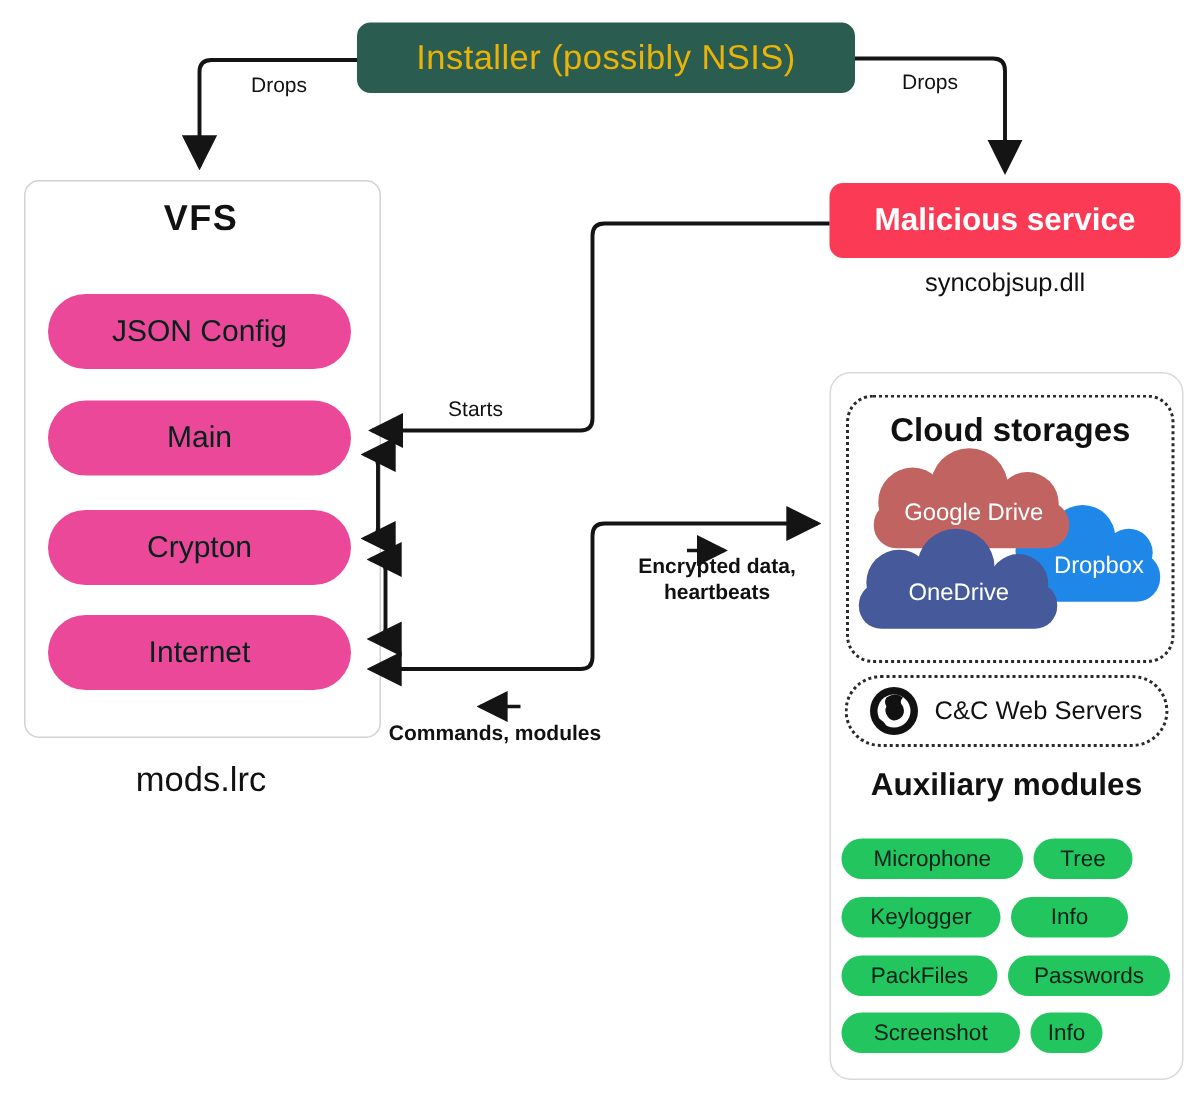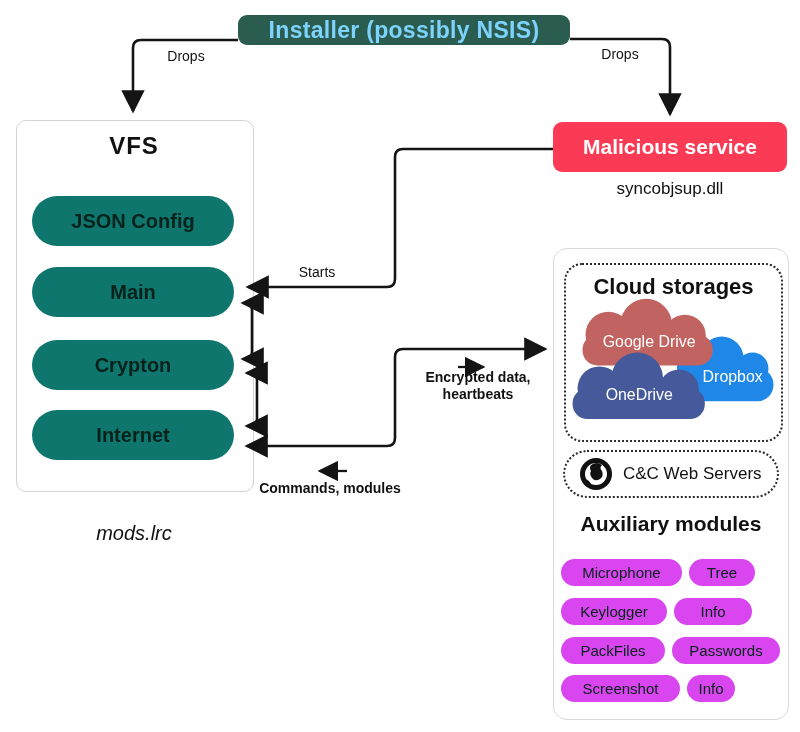--- a/index.html
+++ b/index.html
@@ -5,50 +5,50 @@
   html,body{margin:0;padding:0;background:#fff;}
   #stage{
     position:relative;width:800px;height:732px;background:#ffffff;overflow:hidden;
     font-family:"Liberation Sans",sans-serif;color:#111;
   }
   .abs{position:absolute;}
   .center{display:flex;align-items:center;justify-content:center;}
 
   
   .installer{
-    left:238px;top:15px;width:332px;height:30px;background:#2a5c50;border-radius:9px;
-    color:#7dd3fc;font-size:23px;font-weight:bold;letter-spacing:.3px;
+    left:238px;top:15px;width:332px;height:47px;background:#2a5c50;border-radius:9px;
+    color:#eab308;font-size:23px;font-weight:normal;letter-spacing:.3px;
   }
 
   
   .vfs-panel{left:16px;top:120px;width:236px;height:370px;background:#fff;
     border:1px solid #d2d2d2;border-radius:10px;}
   .vfs-title{left:16px;top:132px;width:236px;text-align:center;
     font-size:24px;font-weight:bold;letter-spacing:1px;}
-  .vfs-pill{left:32px;width:202px;height:50px;border-radius:26px;background:#0f766e;
-    font-size:20px;color:#07221b;font-weight:bold;}
+  .vfs-pill{left:32px;width:202px;height:50px;border-radius:26px;background:#ec4899;
+    font-size:20px;color:#07221b;}
   .vfs-pill.p0{top:196px;} .vfs-pill.p1{top:267px;} .vfs-pill.p2{top:340px;} .vfs-pill.p3{top:410px;}
-  .mods-caption{left:16px;top:522px;width:236px;text-align:center;font-size:20px;font-style:italic;}
+  .mods-caption{left:16px;top:506px;width:236px;text-align:center;font-size:23px;}
 
   
   .malicious{left:553px;top:122px;width:234px;height:50px;background:#fb3b55;border-radius:9px;
     color:#fff;font-size:21px;font-weight:bold;}
   .sync-caption{left:553px;top:179px;width:234px;text-align:center;font-size:17px;}
 
   
   .right-panel{left:553px;top:248px;width:234px;height:470px;background:#fff;
     border:1px solid #d9d9d9;border-radius:14px;}
   .cloud-dashed{left:10px;top:14px;width:215px;height:175px;border:2px dotted #2a2a2a;border-radius:18px;}
   .cloud-title{left:0;top:9px;width:100%;text-align:center;font-size:22px;font-weight:bold;}
   .clouds-svg{left:0;top:0;width:215px;height:175px;}
   .cnc-pill{left:9px;top:201px;width:216px;height:48px;border:2px dotted #2a2a2a;border-radius:25px;
     display:flex;align-items:center;padding-left:14px;box-sizing:border-box;gap:10px;}
   .cnc-label{font-size:17px;}
   .aux-title{left:0;top:263px;width:100%;text-align:center;font-size:21px;font-weight:bold;}
-  .aux-pill{height:27px;border-radius:14px;background:#d946ef;font-size:15px;color:#07221b;}
+  .aux-pill{height:27px;border-radius:14px;background:#22c55e;font-size:15px;color:#07221b;}
   .aux-pill.m0{left:7px;  top:310px;width:121px;}
   .aux-pill.m1{left:135px;top:310px;width:66px;}
   .aux-pill.m2{left:7px;  top:349px;width:106px;}
   .aux-pill.m3{left:120px;top:349px;width:78px;}
   .aux-pill.m4{left:7px;  top:388px;width:104px;}
   .aux-pill.m5{left:118px;top:388px;width:108px;}
   .aux-pill.m6{left:7px;  top:426px;width:119px;}
   .aux-pill.m7{left:133px;top:426px;width:48px;}
 
   

